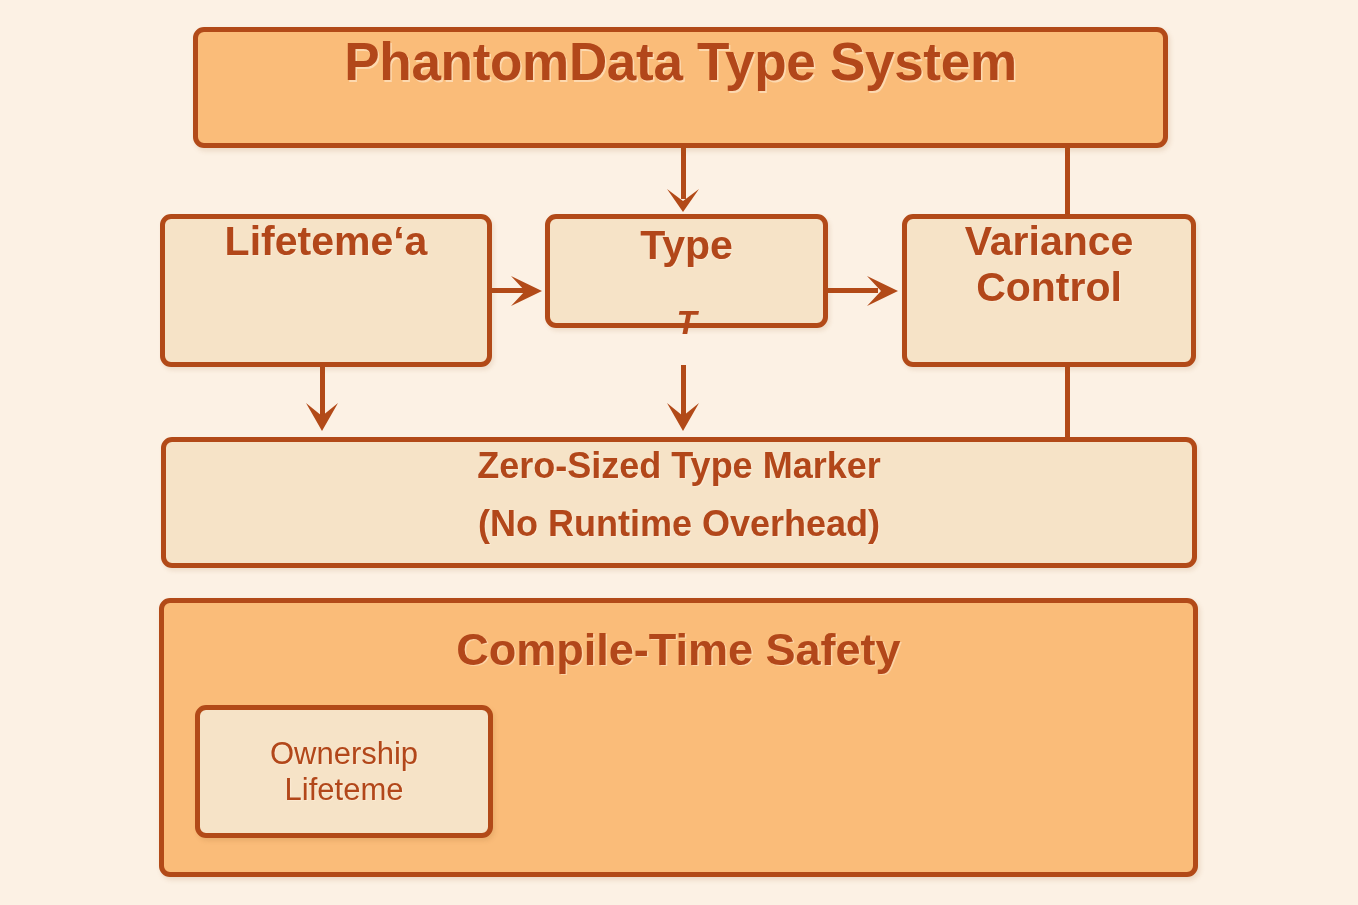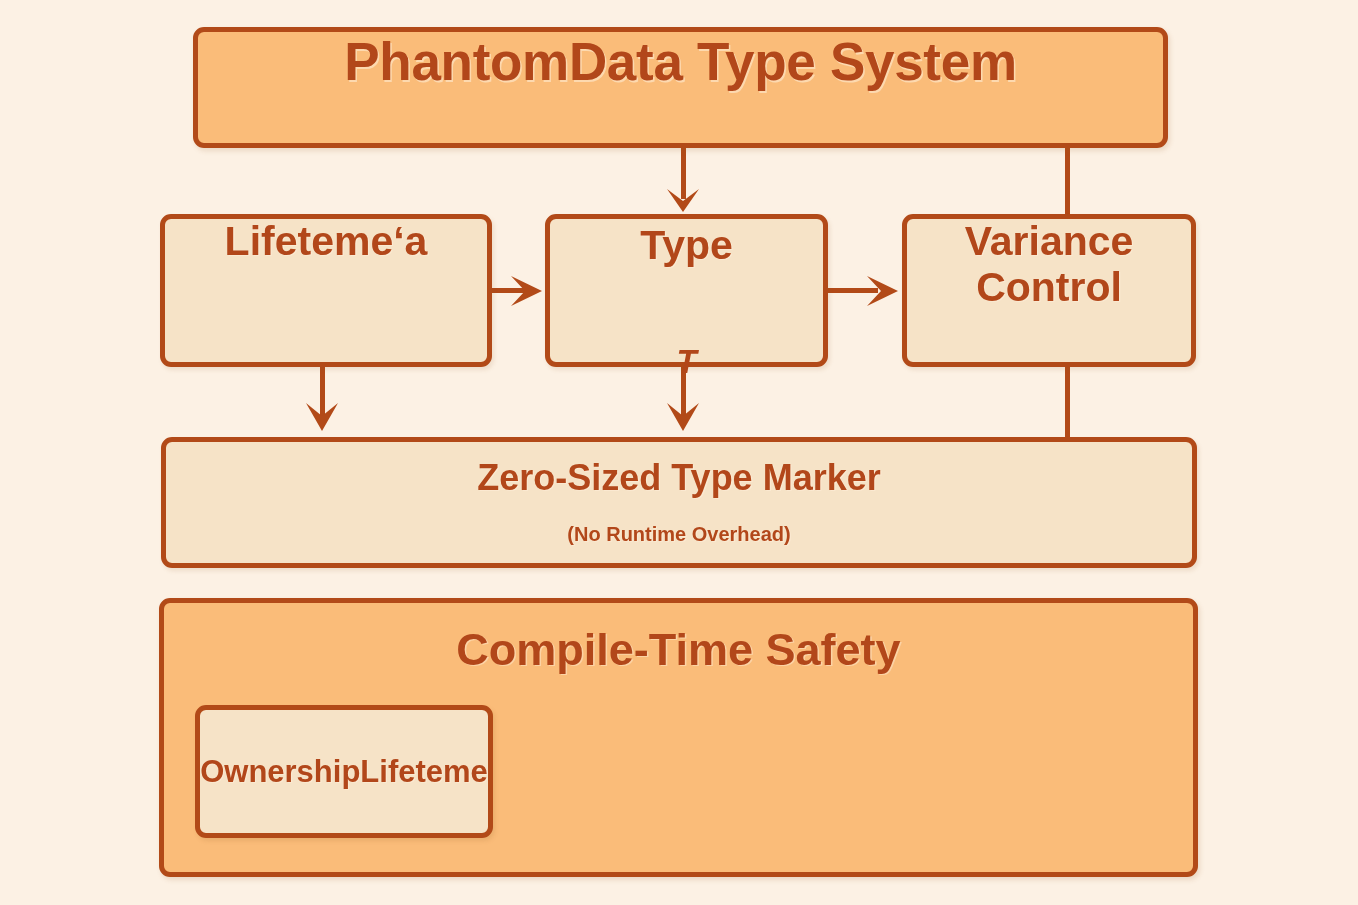--- a/index.html
+++ b/index.html
@@ -60,21 +60,21 @@
   #lifetime-box {
     left: 160px;
     top: 214px;
     width: 332px;
     height: 153px;
   }
   #typeparam-box {
     left: 545px;
     top: 214px;
     width: 283px;
-    height: 153px;
+    height: 114px;
   }
   #variance-box {
     left: 902px;
     top: 214px;
     width: 294px;
     height: 153px;
   }
   .mid-text {
     font-size: 41px;
     font-weight: bold;
@@ -96,31 +96,31 @@
     text-align: center;
     z-index: 6;
   }
 
   
   #zero-box {
     left: 161px;
     top: 437px;
     width: 1036px;
     height: 131px;
-    padding: 16px 16px;
+    padding: 4px 16px;
   }
   #zero-box .zero-main {
     font-size: 36px;
     font-weight: bold;
     text-shadow: 1.3px 1.3px 0 rgba(255, 240, 220, 0.5);
   }
   #zero-box .zero-sub {
-    font-size: 20px;
-    font-weight: bold;
-    margin-top: 25px;
+    font-size: 36px;
+    font-weight: bold;
+    margin-top: 18px;
     text-shadow: 1.2px 1.2px 0 rgba(255, 240, 220, 0.5);
   }
 
   
   #safety-panel {
     left: 159px;
     top: 598px;
     width: 1039px;
     height: 279px;
     justify-content: flex-start;
@@ -144,27 +144,27 @@
   .safety-item {
     position: relative;
     box-sizing: border-box;
     width: 298px;
     height: 133px;
     border: 5px solid #b24a18;
     border-radius: 11px;
     background: #f6e3c7;
     box-shadow: 2px 3px 4px rgba(150, 95, 40, 0.15);
     display: flex;
-    flex-direction: row;
+    flex-direction: column;
     align-items: center;
     justify-content: center;
     text-align: center;
     color: #b2471a;
     font-size: 31px;
-    font-weight: bold;
+    font-weight: normal;
     line-height: 1.15;
     text-shadow: 1.2px 1.2px 0 rgba(255, 240, 220, 0.5);
   }
 
   
   .conn {
     position: absolute;
     background: #b24a18;
     z-index: 1;
   }

